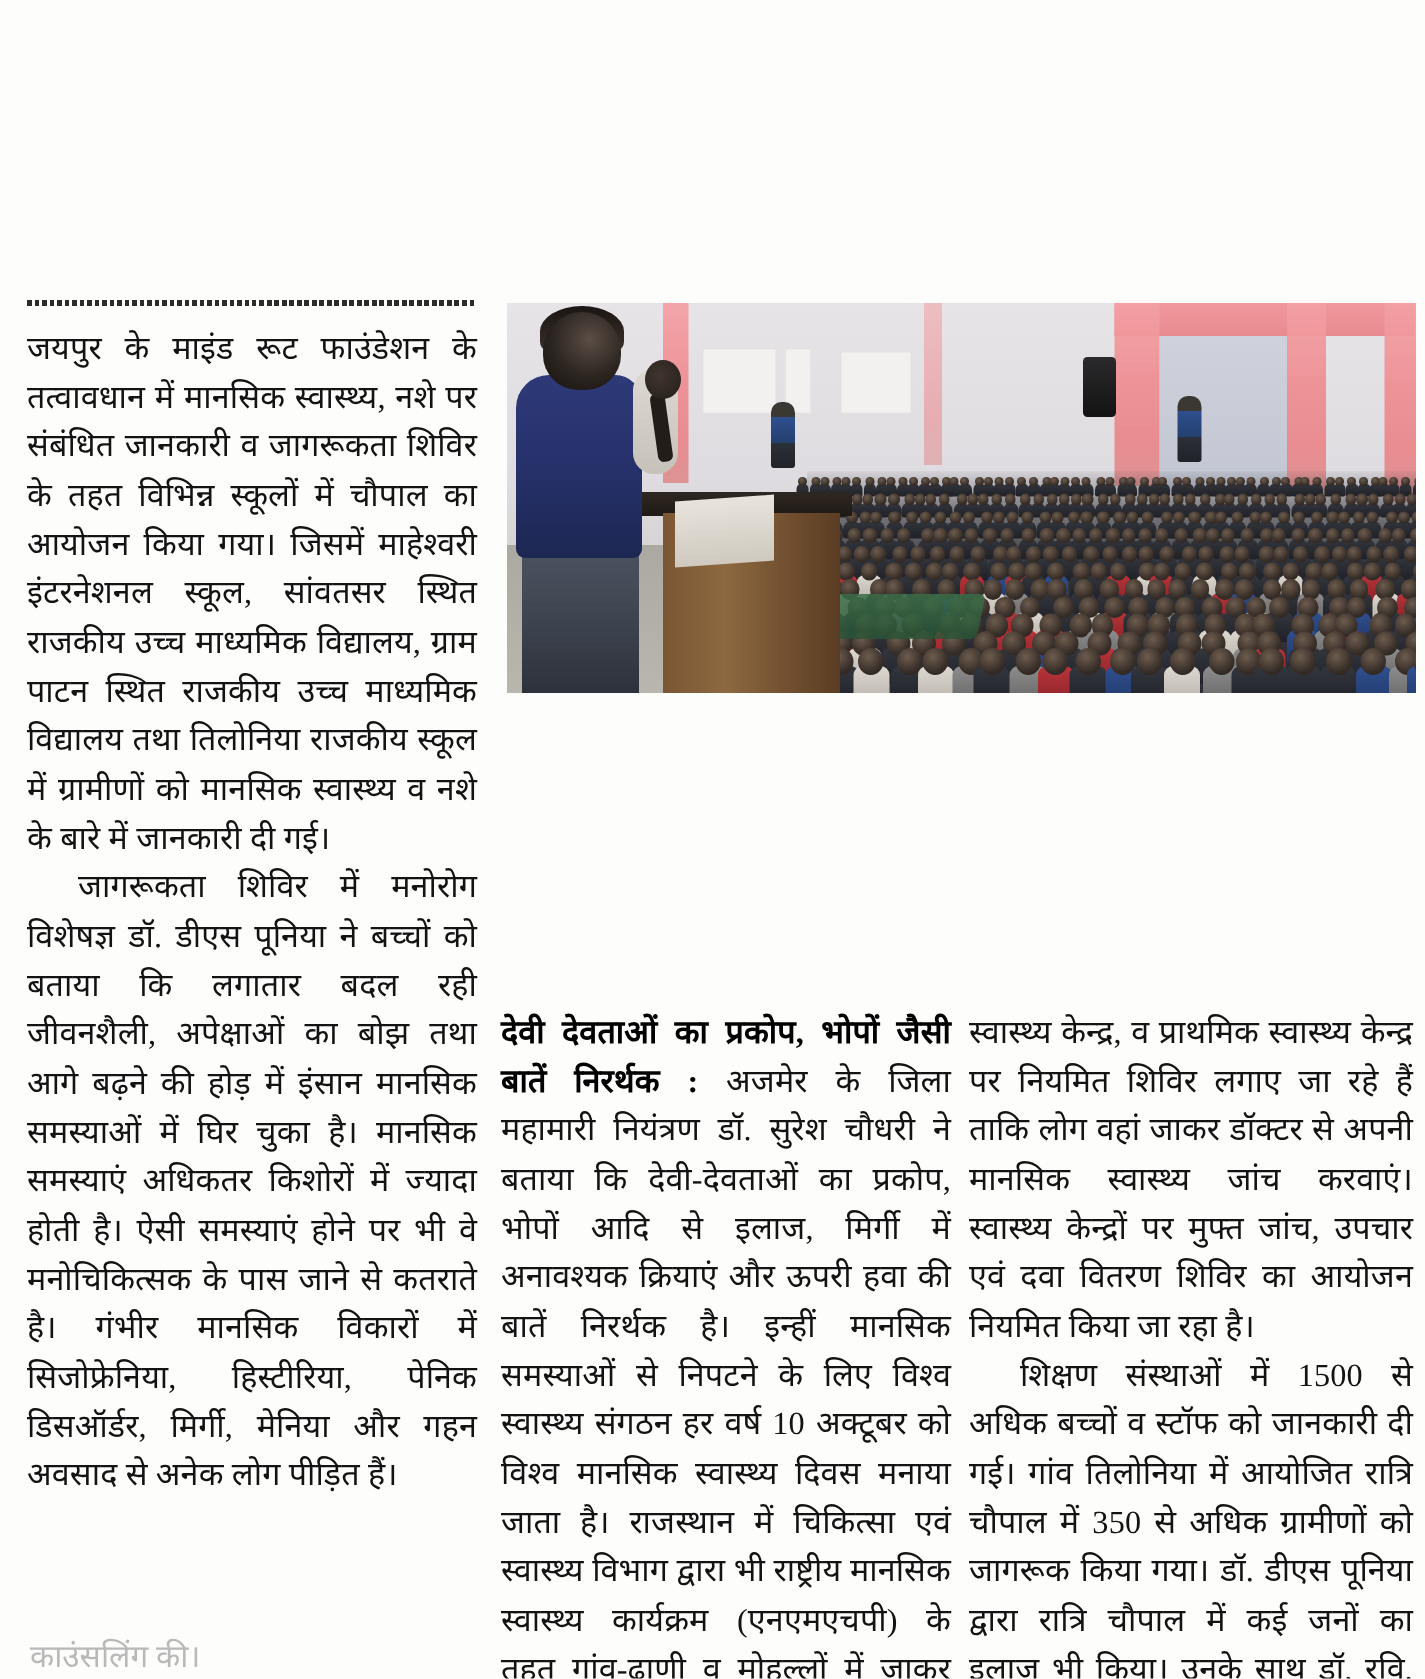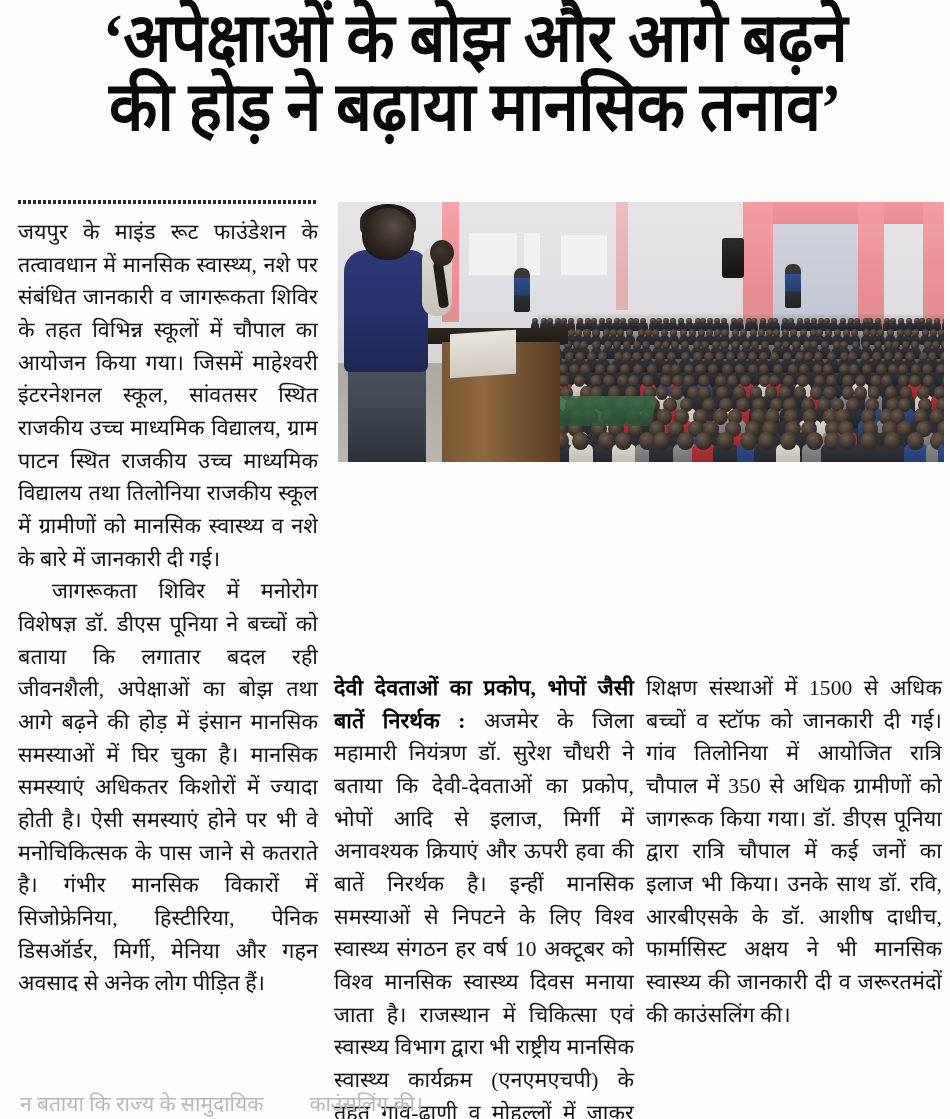--- a/index.html
+++ b/index.html
@@ -296,24 +296,20 @@
     padding-left: 20px;
     white-space: nowrap;
     filter: blur(0.4px);
   }
 </style>
 </head>
 <body>
 
 <div class="page">
 
-  <div class="headline-block">
-    <h1 class="headline">‘अपेक्षाओं के बोझ और आगे बढ़ने
-की होड़ ने बढ़ाया मानसिक तनाव’</h1>
-  </div>
 
   <div class="photo">
     <div class="photo-inner">
       <div class="window w1"></div>
       <div class="window w2"></div>
       <div class="window w3"></div>
 
       <div class="pillar p1"></div>
       <div class="pillar p2"></div>
       <div class="lintel"></div>
@@ -1084,24 +1080,24 @@
       <div class="dotted-rule"></div>
       <p class="para">जयपुर के माइंड रूट फाउंडेशन के तत्वावधान में मानसिक स्वास्थ्य, नशे पर संबंधित जानकारी व जागरूकता शिविर के तहत विभिन्न स्कूलों में चौपाल का आयोजन किया गया। जिसमें माहेश्वरी इंटरनेशनल स्कूल, सांवतसर स्थित राजकीय उच्च माध्यमिक विद्यालय, ग्राम पाटन स्थित राजकीय उच्च माध्यमिक विद्यालय तथा तिलोनिया राजकीय स्कूल में ग्रामीणों को मानसिक स्वास्थ्य व नशे के बारे में जानकारी दी गई।</p>
       <p class="para">जागरूकता शिविर में मनोरोग विशेषज्ञ डॉ. डीएस पूनिया ने बच्चों को बताया कि लगातार बदल रही जीवनशैली, अपेक्षाओं का बोझ तथा आगे बढ़ने की होड़ में इंसान मानसिक समस्याओं में घिर चुका है। मानसिक समस्याएं अधिकतर किशोरों में ज्यादा होती है। ऐसी समस्याएं होने पर भी वे मनोचिकित्सक के पास जाने से कतराते है। गंभीर मानसिक विकारों में सिजोफ्रेनिया, हिस्टीरिया, पेनिक डिसऑर्डर, मिर्गी, मेनिया और गहन अवसाद से अनेक लोग पीड़ित हैं।</p>
     </div>
 
     <div class="col col-2">
       <p class="para"><span class="lead-in">देवी देवताओं का प्रकोप, भोपों जैसी बातें निरर्थक :</span> <span>अजमेर के जिला महामारी नियंत्रण डॉ. सुरेश चौधरी ने बताया कि देवी-देवताओं का प्रकोप, भोपों आदि से इलाज, मिर्गी में अनावश्यक क्रियाएं और ऊपरी हवा की बातें निरर्थक है। इन्हीं मानसिक समस्याओं से निपटने के लिए विश्व स्वास्थ्य संगठन हर वर्ष 10 अक्टूबर को विश्व मानसिक स्वास्थ्य दिवस मनाया जाता है। राजस्थान में चिकित्सा एवं स्वास्थ्य विभाग द्वारा भी राष्ट्रीय मानसिक स्वास्थ्य कार्यक्रम (एनएमएचपी) के तहत गांव-ढाणी व मोहल्लों में जाकर मानसिक रोगियों की न केवल तलाश कर रहा है, बल्कि अब इन्हें उपचारित भी कर रहा है। चौपाल में विशेषज्ञों ने बताया कि राज्य के सामुदायिक</span></p>
     </div>
 
     <div class="col col-3">
+      <p class="para">स्वास्थ्य केन्द्र, व प्राथमिक स्वास्थ्य केन्द्र पर नियमित शिविर लगाए जा रहे हैं ताकि लोग वहां जाकर डॉक्टर से अपनी मानसिक स्वास्थ्य जांच करवाएं। स्वास्थ्य केन्द्रों पर मुफ्त जांच, उपचार एवं दवा वितरण शिविर का आयोजन नियमित किया जा रहा है।</p>
       <p class="para">शिक्षण संस्थाओं में 1500 से अधिक बच्चों व स्टॉफ को जानकारी दी गई। गांव तिलोनिया में आयोजित रात्रि चौपाल में 350 से अधिक ग्रामीणों को जागरूक किया गया। डॉ. डीएस पूनिया द्वारा रात्रि चौपाल में कई जनों का इलाज भी किया। उनके साथ डॉ. रवि, आरबीएसके के डॉ. आशीष दाधीच, फार्मासिस्ट अक्षय ने भी मानसिक स्वास्थ्य की जानकारी दी व जरूरतमंदों की काउंसलिंग की।</p>
     </div>
   </div>
 
   <div class="bottom-cut">
     <div class="cut-line">
-      <span>न बताया कि राज्य के सामुदायिक</span>
       <span>काउंसलिंग की।</span>
     </div>
   </div>
 
 </div>
 
 </body></html>

